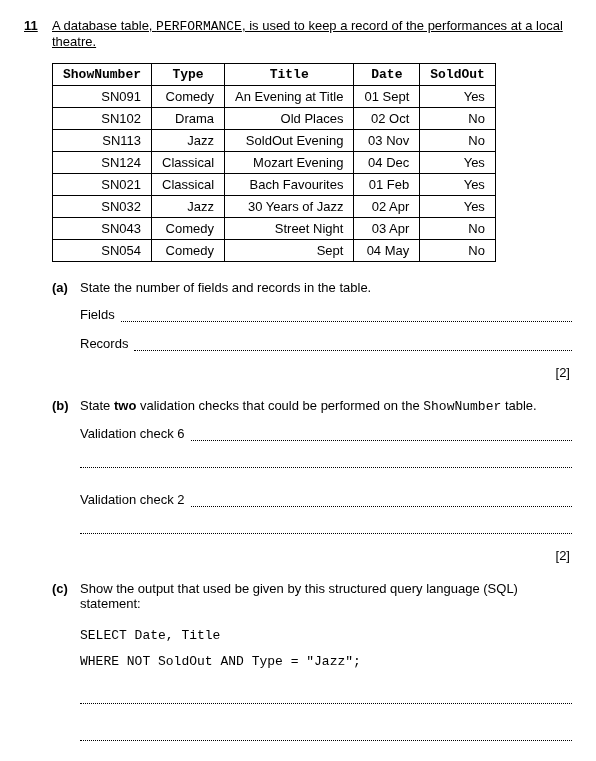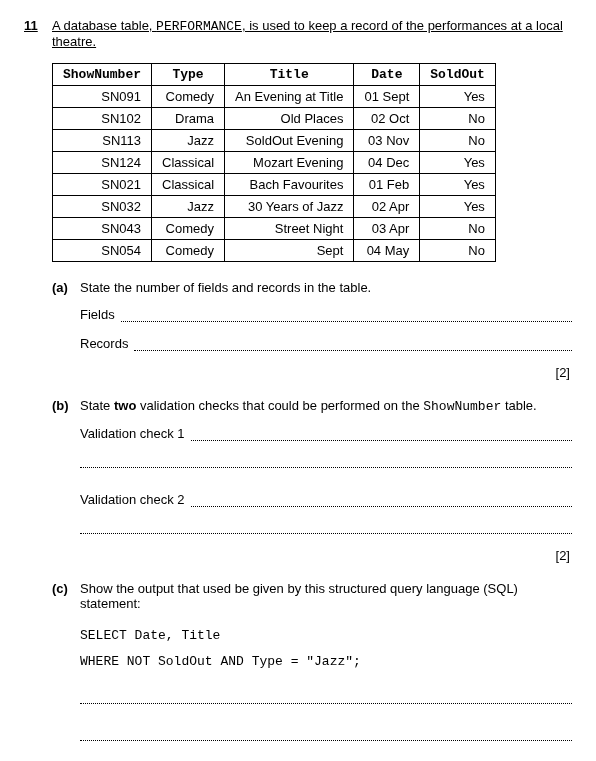--- a/index.html
+++ b/index.html
@@ -184,21 +184,21 @@
   </div>
 </div>
 
 <div class="part">
   <div class="part-label">(b)</div>
   <div class="part-body">
     <div class="part-desc">
       <span>State </span><b>two</b><span> validation checks that could be performed on the </span><span class="mono">ShowNumber</span><span> table.</span>
     </div>
     <div class="answer-line">
-      <span class="answer-label">Validation check 1</span>
+      <span class="answer-label">Validation check 6</span>
       <span class="dotted"></span>
     </div>
     <div class="answer-line blank-line">
       <span class="dotted"></span>
     </div>
     <div class="answer-line">
       <span class="answer-label">Validation check 2</span>
       <span class="dotted"></span>
     </div>
     <div class="answer-line">

